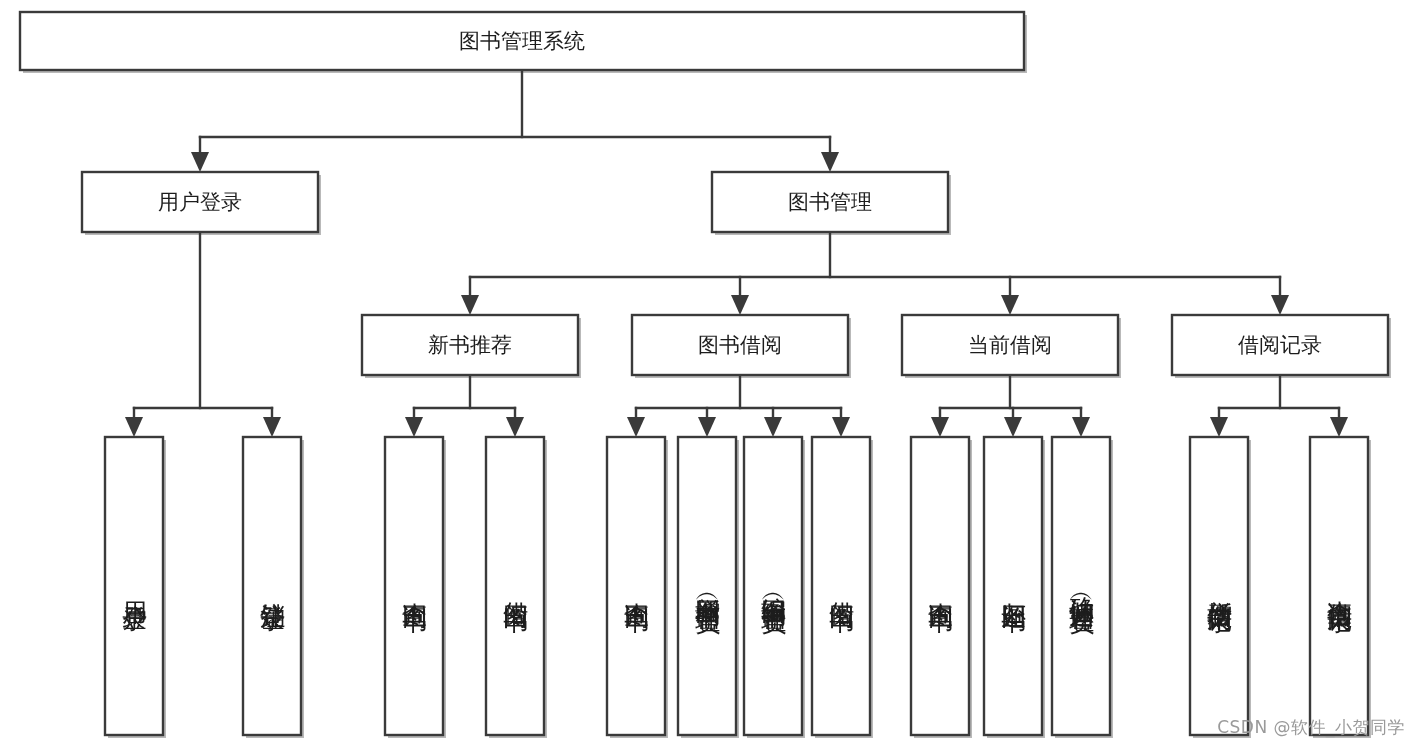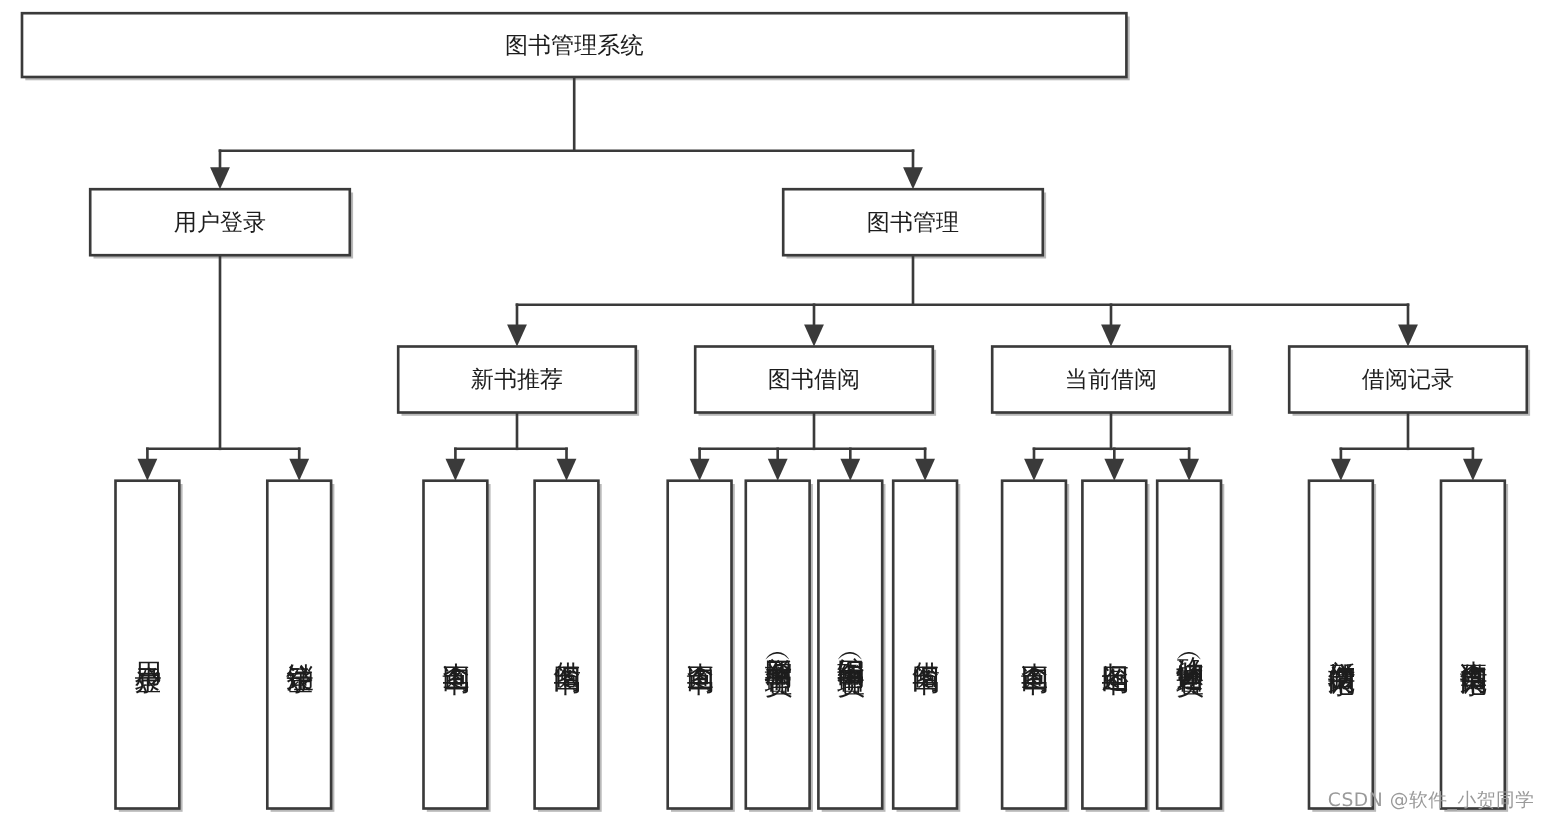--- a/index.html
+++ b/index.html
@@ -62,21 +62,21 @@
     text-orientation: upright;
     font-family: "DejaVu Sans", "Liberation Sans", sans-serif;
     font-size: 25px;
     line-height: 1.06;
     letter-spacing: 2px;
     color: #1d1d1d;
     white-space: nowrap;
   }
   .watermark {
     position: absolute;
-    right: 10px;
+    right: 0;
     bottom: 8px;
     font-family: "DejaVu Sans", "Liberation Sans", sans-serif;
     font-size: 17px;
     color: #9a9a9a;
     white-space: nowrap;
     letter-spacing: 0.5px;
   }
 </style>
 </head>
 <body>

